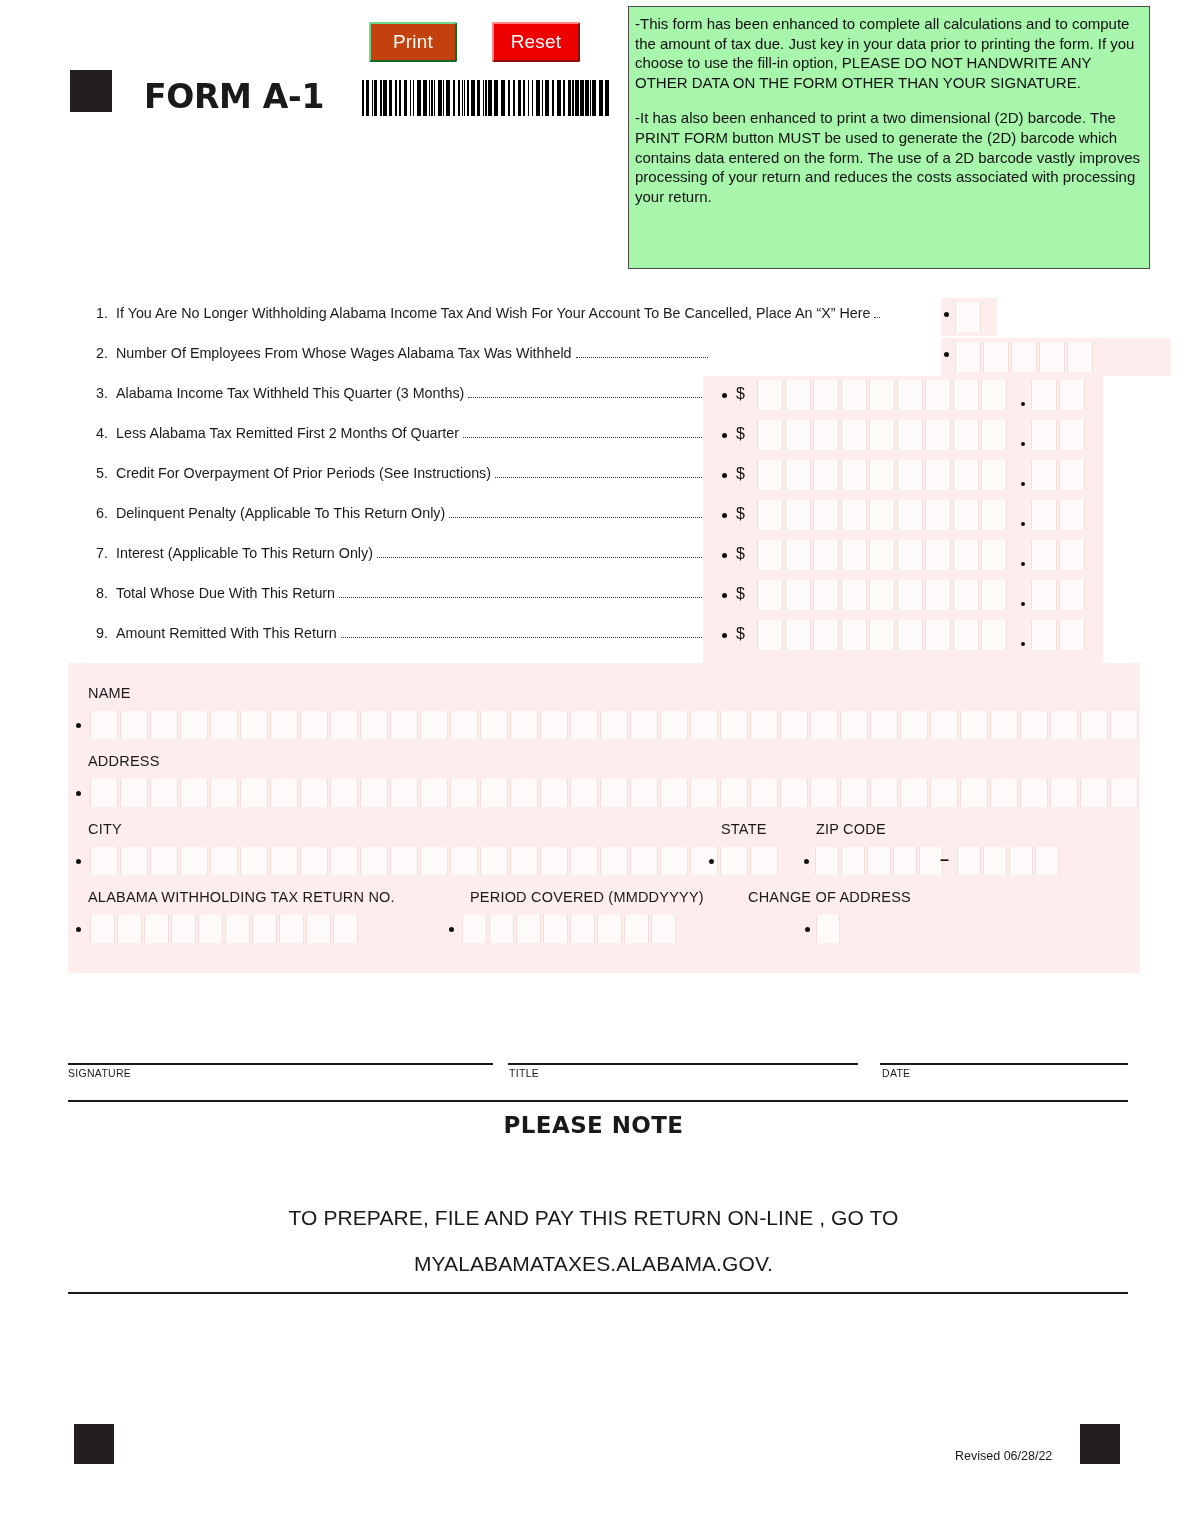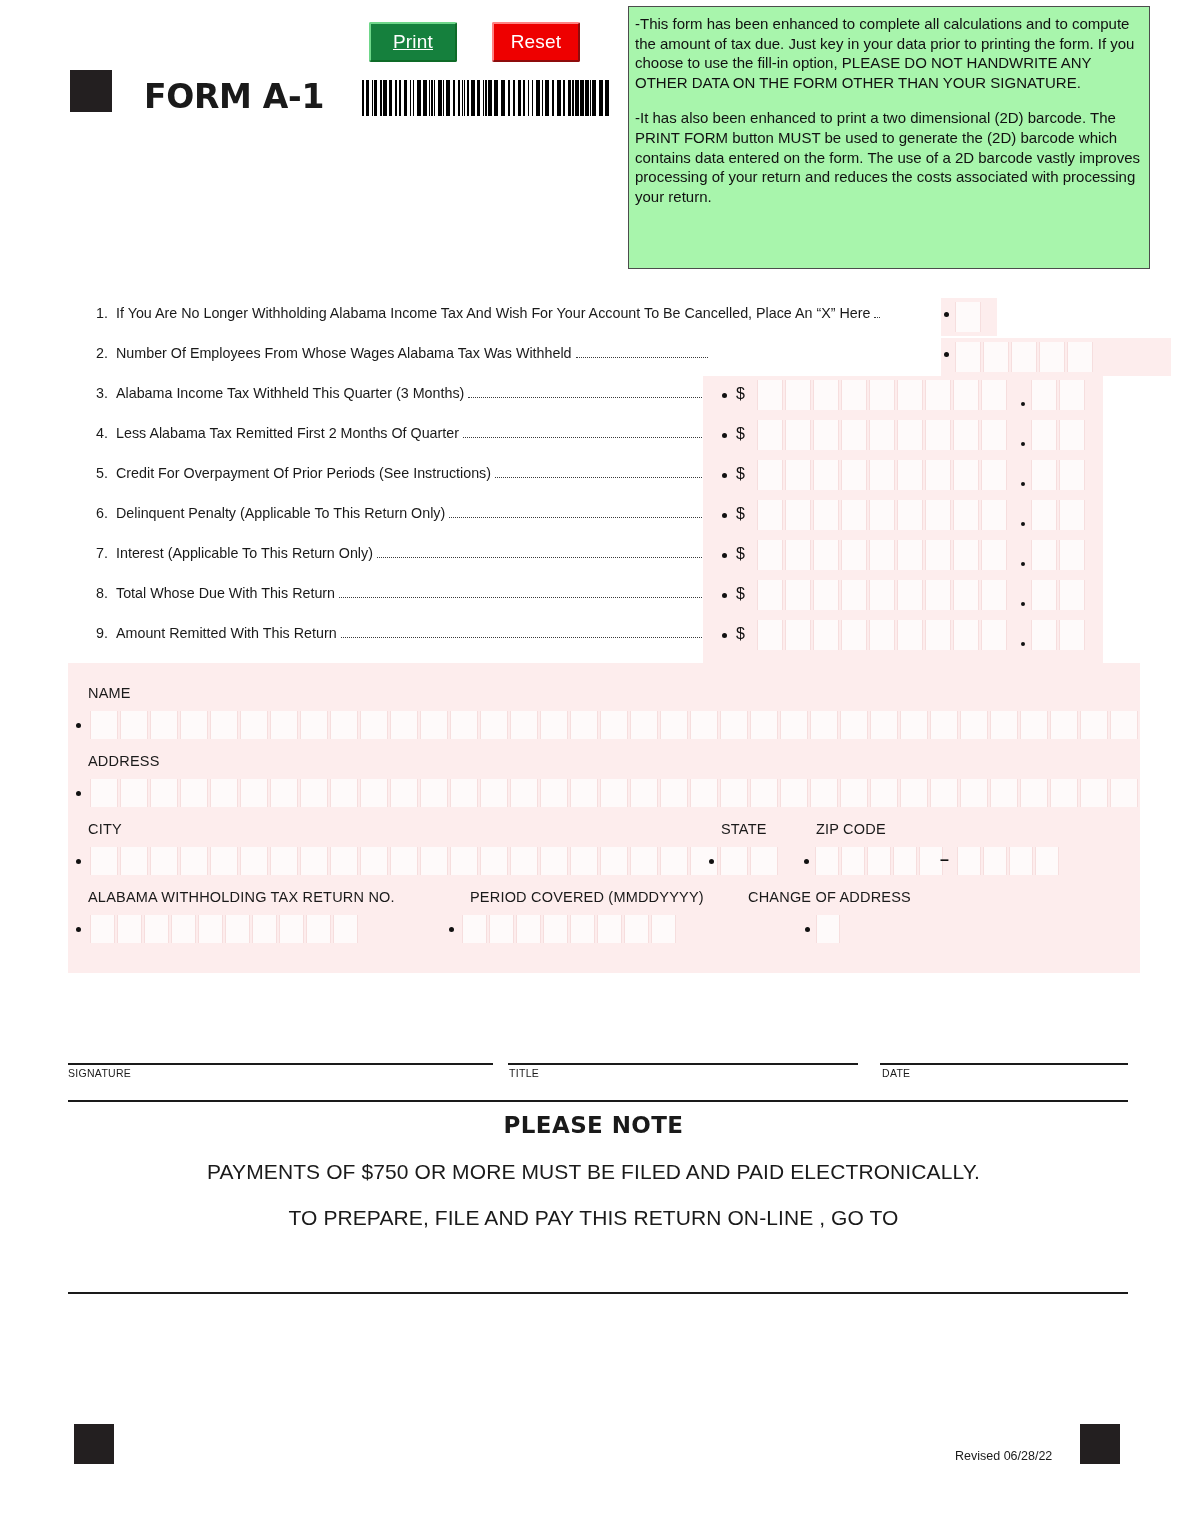--- a/index.html
+++ b/index.html
@@ -40,25 +40,24 @@
     color: #ffffff;
     display: flex;
     align-items: center;
     justify-content: center;
     cursor: pointer;
     box-sizing: border-box;
     letter-spacing: .2px;
   }
   .btn-print {
     left: 369px; top: 22px;
-    background: #15803d;
+    background: #c2410c;
     border: 2px solid #0e6b28;
     border-top-color: #6fd78a;
     border-left-color: #6fd78a;
-    text-decoration: underline;
   }
   .btn-reset {
     left: 492px; top: 22px;
     background: #ee0000;
     border: 2px solid #8e0c0c;
     border-top-color: #ff8484;
     border-left-color: #ff8484;
   }
 
   
@@ -694,19 +693,19 @@
   <div class="sig-label" style="left:68px; top:1067px;">SIGNATURE</div>
 
   <div class="sig-line" style="left:508px; top:1063px; width:350px;"></div>
   <div class="sig-label" style="left:509px; top:1067px;">TITLE</div>
 
   <div class="sig-line" style="left:880px; top:1063px; width:248px;"></div>
   <div class="sig-label" style="left:882px; top:1067px;">DATE</div>
 
   <div class="rule" style="top:1100px;"></div>
   <div class="please-note" style="top:1112px;">PLEASE NOTE</div>
-  <div class="foot-line" style="top:1160px;">PAYMENTS OF $750 OR MORE MUST BE FILED AND PAID ELECTRONICALLY.</div>
   <div class="foot-line" style="top:1206px;">TO PREPARE, FILE AND PAY THIS RETURN ON-LINE , GO TO</div>
+  <div class="foot-line" style="top:1252px;">MYALABAMATAXES.ALABAMA.GOV.</div>
   <div class="rule" style="top:1292px;"></div>
 
   <div class="revised">Revised 06/28/22</div>
 
 </div>
 
 </body></html>

